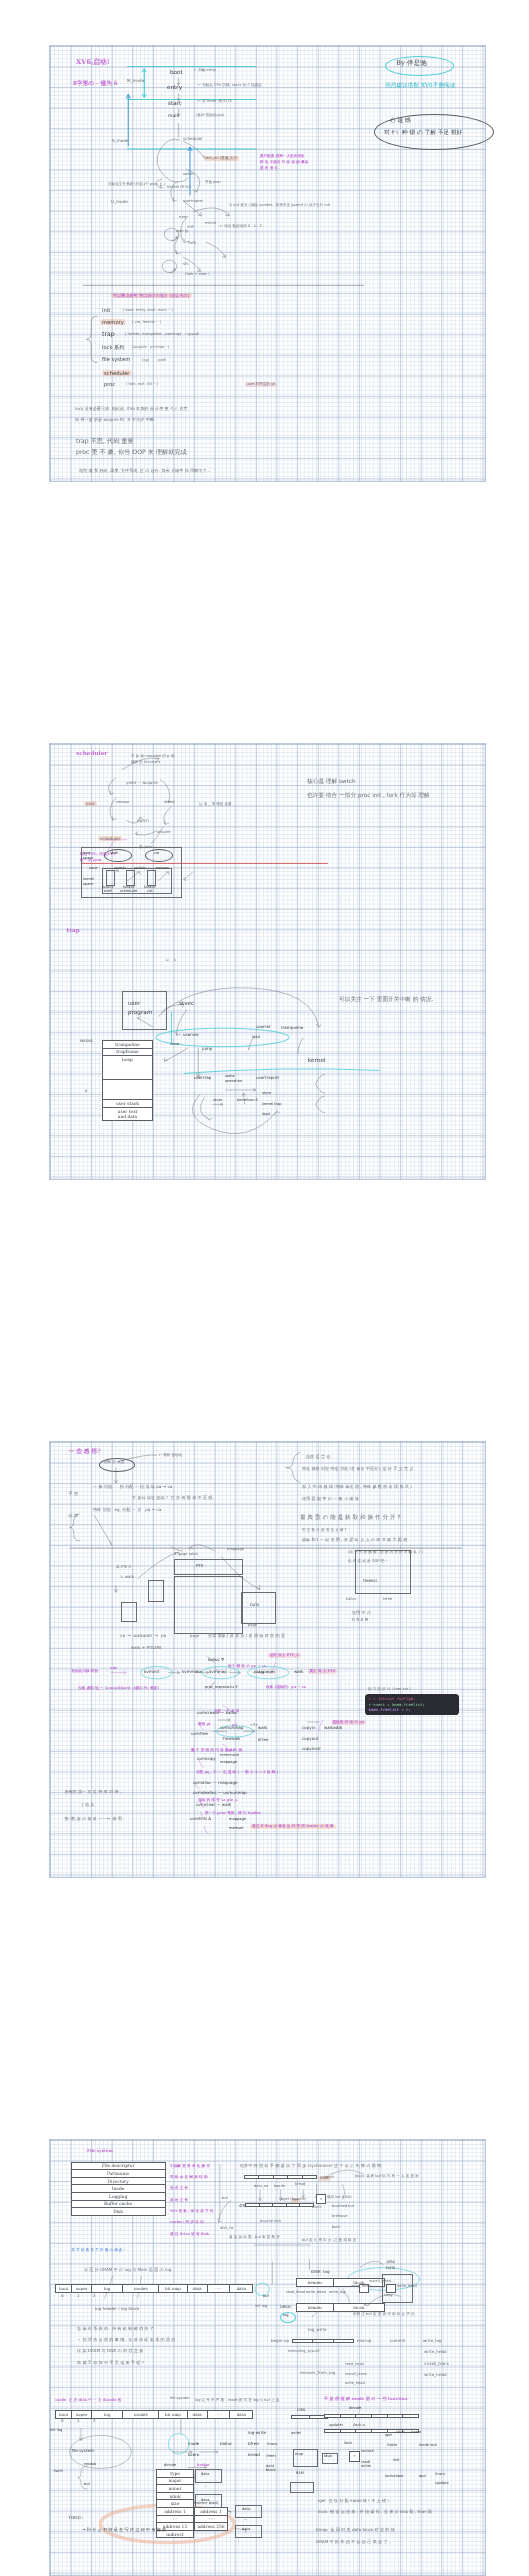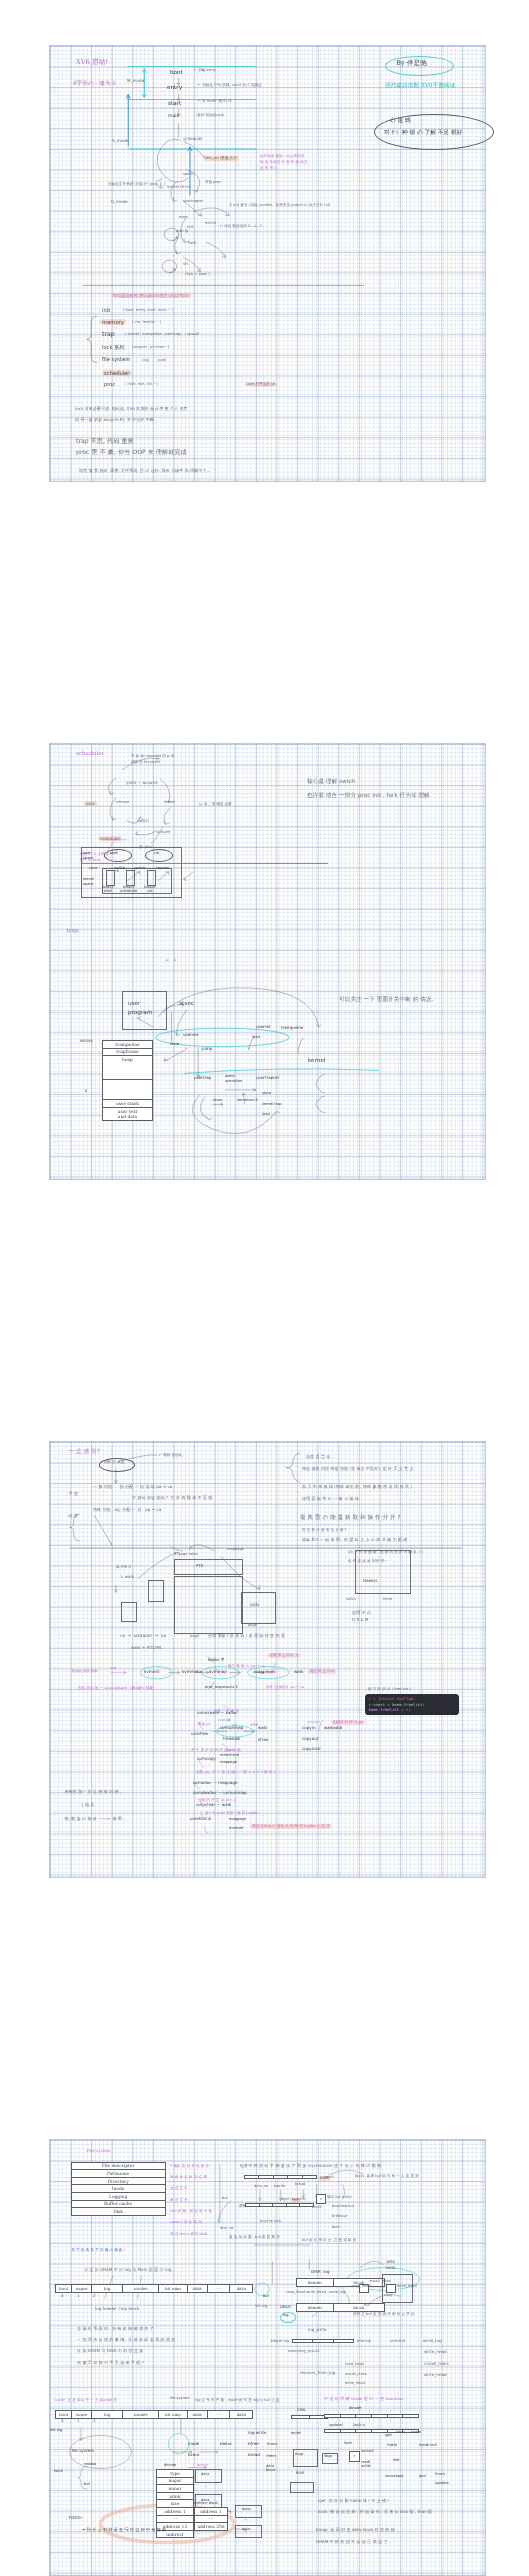--- a/index.html
+++ b/index.html
@@ -10,21 +10,21 @@
     position:absolute;left:49px;top:45px;width:435px;height:435px;
     background-image:
       linear-gradient(to right, rgba(150,170,200,.55) 0.5px, transparent 0.5px),
       linear-gradient(to bottom, rgba(150,170,200,.55) 0.5px, transparent 0.5px),
       linear-gradient(to right, rgba(175,195,220,.30) 0.5px, transparent 0.5px),
       linear-gradient(to bottom, rgba(175,195,220,.30) 0.5px, transparent 0.5px);
     background-size:20.6px 20.6px,20.6px 20.6px,4.1px 4.1px,4.1px 4.1px;
     border:0.5px solid rgba(150,170,200,.6);
   }
   .ink{position:absolute;white-space:pre;line-height:1.05;}
-  .hw-pink{color:#c06ad4;font-family:"DejaVu Serif",serif;font-weight:normal;}
+  .hw-pink{color:#c06ad4;font-family:"DejaVu Serif",serif;font-weight:bold;}
   .hw-blue{color:#2e6fd8;font-family:"DejaVu Serif",serif;}
   .hw-cyan{color:#2bb8c8;font-family:"DejaVu Serif",serif;}
   .hw-grey{color:#6a6e74;}
   .hw-dark{color:#3c4045;}
   .big{font-size:6.7px;}
   .mid{font-size:5.7px;}
   .sm{font-size:4.1px;}
   .xs{font-size:3.6px;}
   .hl-peach{background:rgba(236,176,150,.42);border-radius:3.1px;padding:0.5px 2.1px;}
   .hl-pink{background:rgba(232,160,175,.35);border-radius:2.6px;padding:0.5px 1.5px;}

